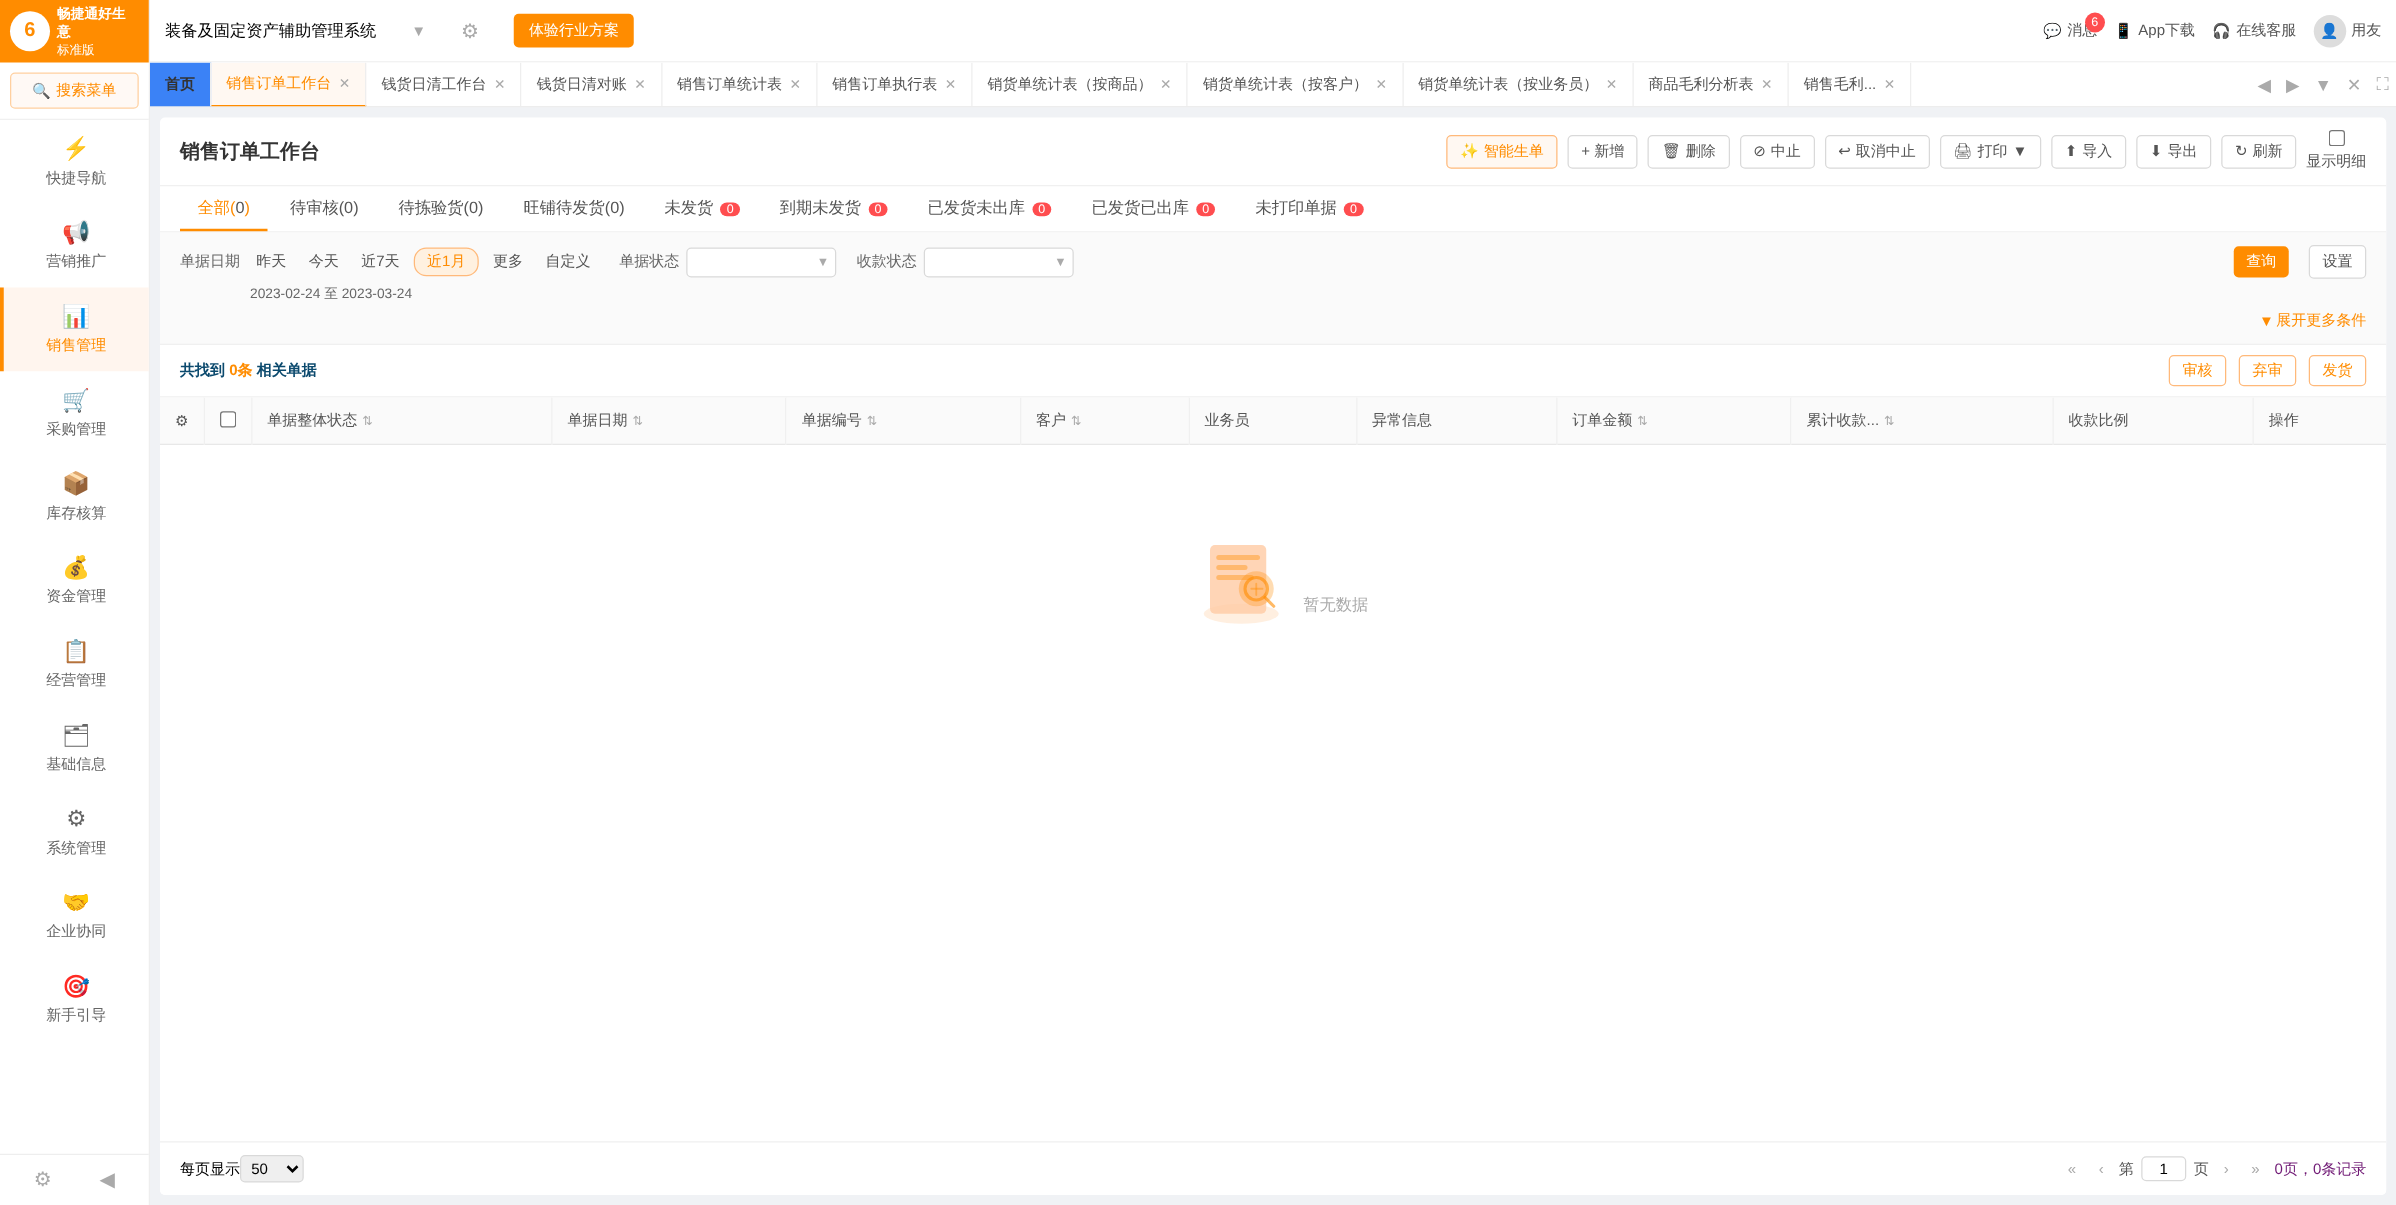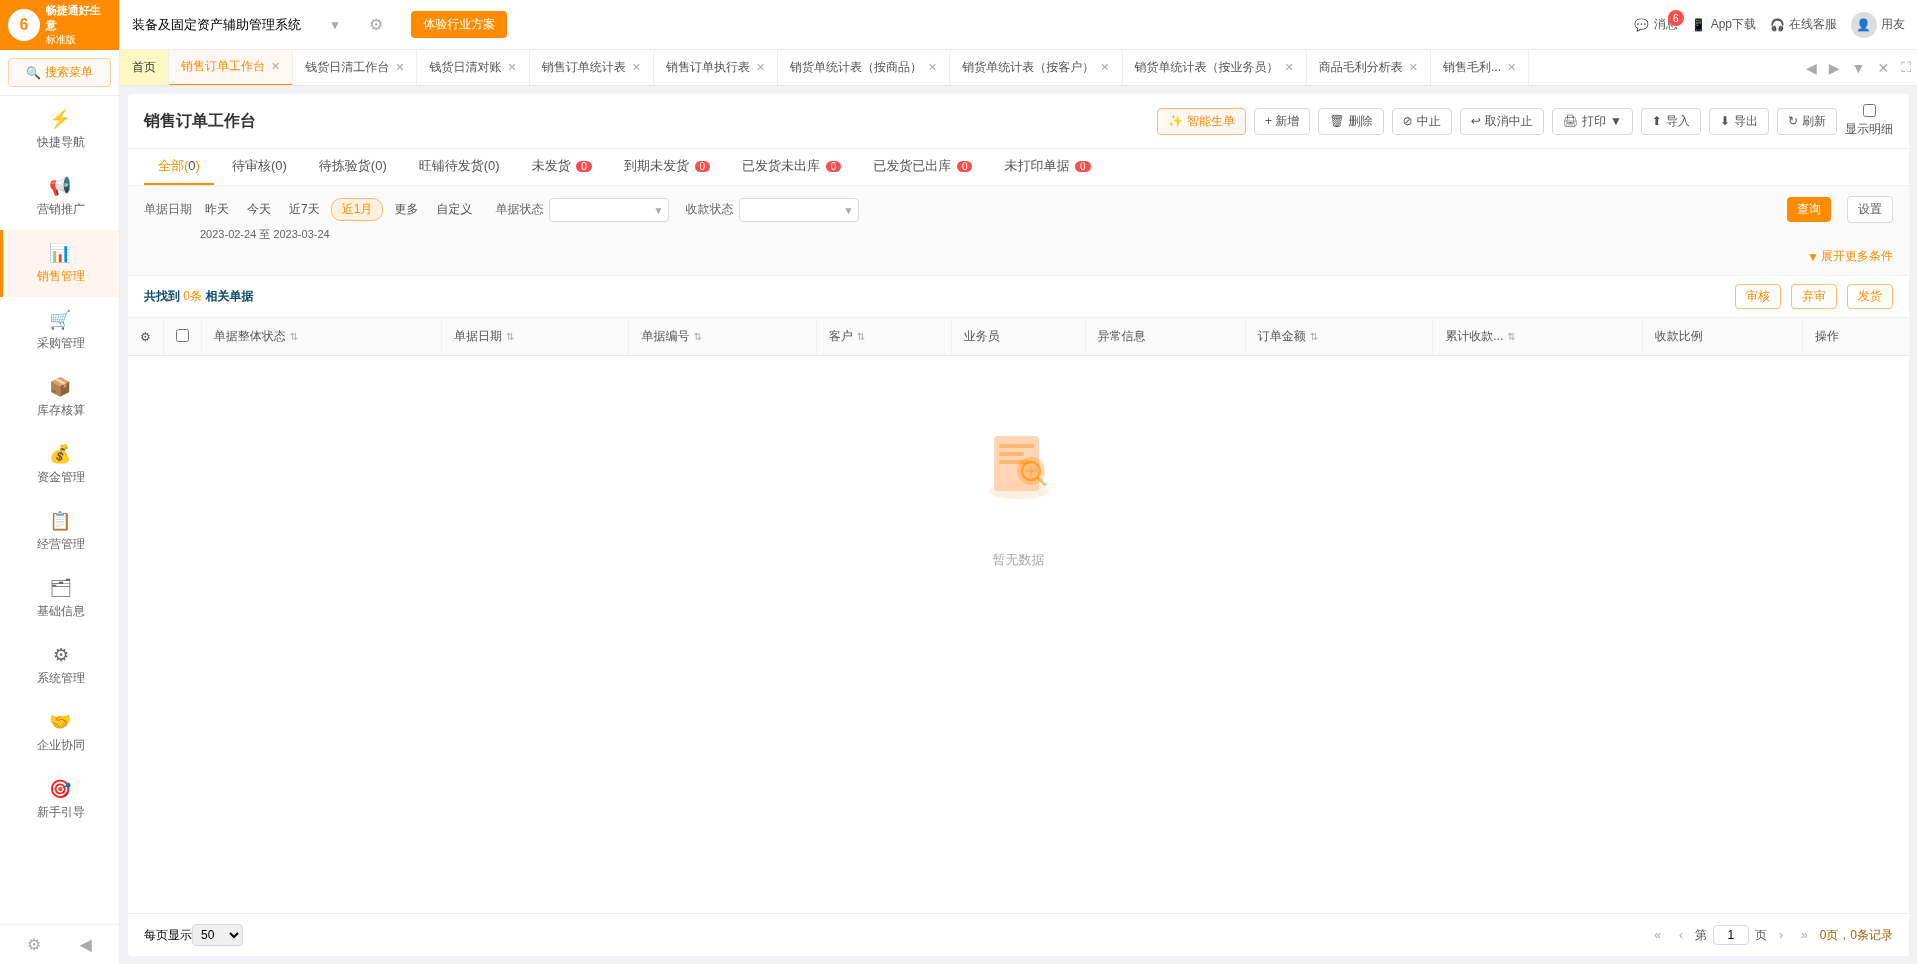--- a/index.html
+++ b/index.html
@@ -28,21 +28,21 @@
     .topbar-industry-btn { background: #ff8c00; color: #fff; border: none; border-radius: 4px; padding: 5px 12px; cursor: pointer; font-size: 12px; }
     .topbar-right { display: flex; align-items: center; gap: 14px; margin-left: auto; }
     .topbar-right-item { display: flex; align-items: center; gap: 4px; color: #555; cursor: pointer; font-size: 12px; position: relative; }
     .badge { background: #ff4d4f; color: #fff; border-radius: 50%; width: 16px; height: 16px; font-size: 10px; display: flex; align-items: center; justify-content: center; position: absolute; top: -6px; right: -6px; }
     .topbar-user { color: #555; font-size: 12px; cursor: pointer; display: flex; align-items: center; gap: 4px; }
     .user-avatar { width: 26px; height: 26px; background: #ddd; border-radius: 50%; display: flex; align-items: center; justify-content: center; color: #888; font-size: 12px; }
 
     
     .tabbar { background: #fff; border-bottom: 1px solid #e8e8e8; display: flex; align-items: center; overflow: hidden; height: 36px; }
     .tab-item { padding: 0 12px; height: 36px; display: flex; align-items: center; gap: 6px; cursor: pointer; color: #555; font-size: 12px; border-right: 1px solid #eee; white-space: nowrap; flex-shrink: 0; }
-    .tab-item.home { background: #fef9c3; color: #333; }
+    .tab-item.home { background: #3b82f6; color: #333; font-weight: bold; }
     .tab-item.active { background: #fff8f2; color: #ff8c00; border-bottom: 2px solid #ff8c00; }
     .tab-close { color: #aaa; font-size: 11px; cursor: pointer; }
     .tab-nav-btn { padding: 0 6px; color: #aaa; cursor: pointer; font-size: 14px; height: 36px; display: flex; align-items: center; }
 
     
     .content { flex: 1; background: #f0f2f5; overflow: hidden; display: flex; flex-direction: column; }
     .content-inner { flex: 1; background: #fff; margin: 8px; border-radius: 4px; display: flex; flex-direction: column; overflow: hidden; }
 
     
     .page-header { padding: 10px 16px; display: flex; align-items: center; justify-content: space-between; border-bottom: 1px solid #f0f0f0; }
@@ -86,31 +86,31 @@
     table { width: 100%; border-collapse: collapse; font-size: 12px; }
     thead tr { background: #fafafa; border-bottom: 1px solid #e8e8e8; }
     th { padding: 10px 12px; color: #555; font-weight: normal; text-align: left; white-space: nowrap; border-right: 1px solid #f0f0f0; }
     th:last-child { border-right: none; }
     .th-sortable { cursor: pointer; display: flex; align-items: center; gap: 4px; }
     .th-sortable::after { content: '⇅'; font-size: 10px; color: #aaa; }
     .settings-col { width: 30px; text-align: center; }
     .checkbox-col { width: 30px; text-align: center; }
 
     
-    .empty-state { flex: 1; display: flex; flex-direction: column; align-items: center; justify-content: center; padding: 60px; }
+    .empty-state { flex: 1; display: flex; flex-direction: row; align-items: center; justify-content: center; padding: 60px; }
     .empty-icon { font-size: 80px; color: #ffcba4; margin-bottom: 16px; }
     .empty-text { color: #aaa; font-size: 13px; }
 
     
     .table-footer { padding: 10px 16px; display: flex; align-items: center; justify-content: space-between; border-top: 1px solid #f0f0f0; background: #fff; }
     .page-size-select { border: 1px solid #d9d9d9; border-radius: 4px; padding: 2px 4px; font-size: 12px; }
     .pagination { display: flex; align-items: center; gap: 6px; font-size: 12px; color: #555; }
     .page-btn { padding: 2px 6px; cursor: pointer; color: #aaa; }
     .page-input { width: 36px; border: 1px solid #d9d9d9; border-radius: 4px; text-align: center; padding: 2px; font-size: 12px; }
-    .page-info { color: #a16207; }
+    .page-info { color: #701a75; }
 
     
     .tabbar-scroll { display: flex; flex: 1; overflow: hidden; }
   </style>
 </head>
 <body>
 
 <div class="sidebar">
   <div class="sidebar-logo">
     <div class="sidebar-logo-icon">6</div>
@@ -386,21 +386,21 @@
           <span class="expand-btn">
             <span>▼</span>
             <span>展开更多条件</span>
           </span>
         </div>
       </div>
 
       <div class="toolbar">
         <div class="toolbar-left">
           <span>共找到</span>
-          <span style="color:#ff8c00;font-weight:normal;">0条</span>
+          <span style="color:#ff8c00;font-weight:bold;">0条</span>
           <span>相关单据</span>
         </div>
         <div class="toolbar-right">
           <button class="toolbar-btn orange">审核</button>
           <button class="toolbar-btn orange">弃审</button>
           <button class="toolbar-btn orange">发货</button>
         </div>
       </div>
 
       <div class="table-wrap">

